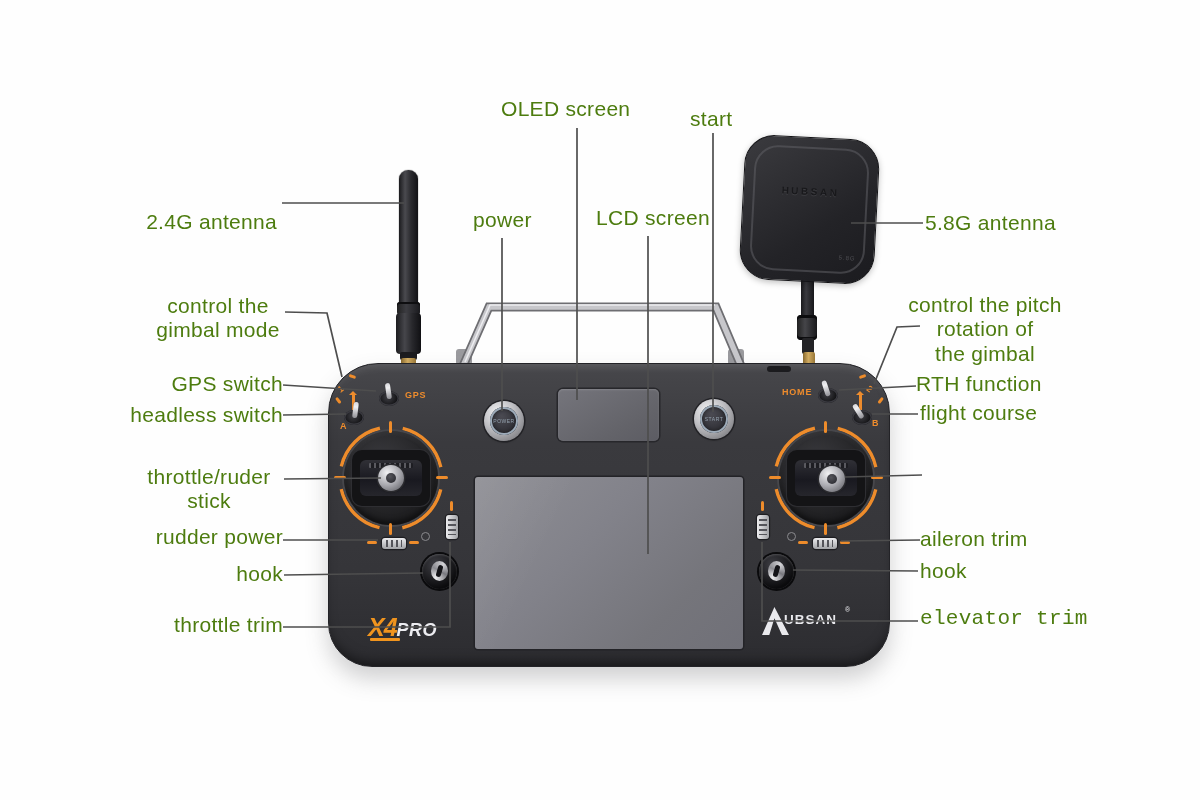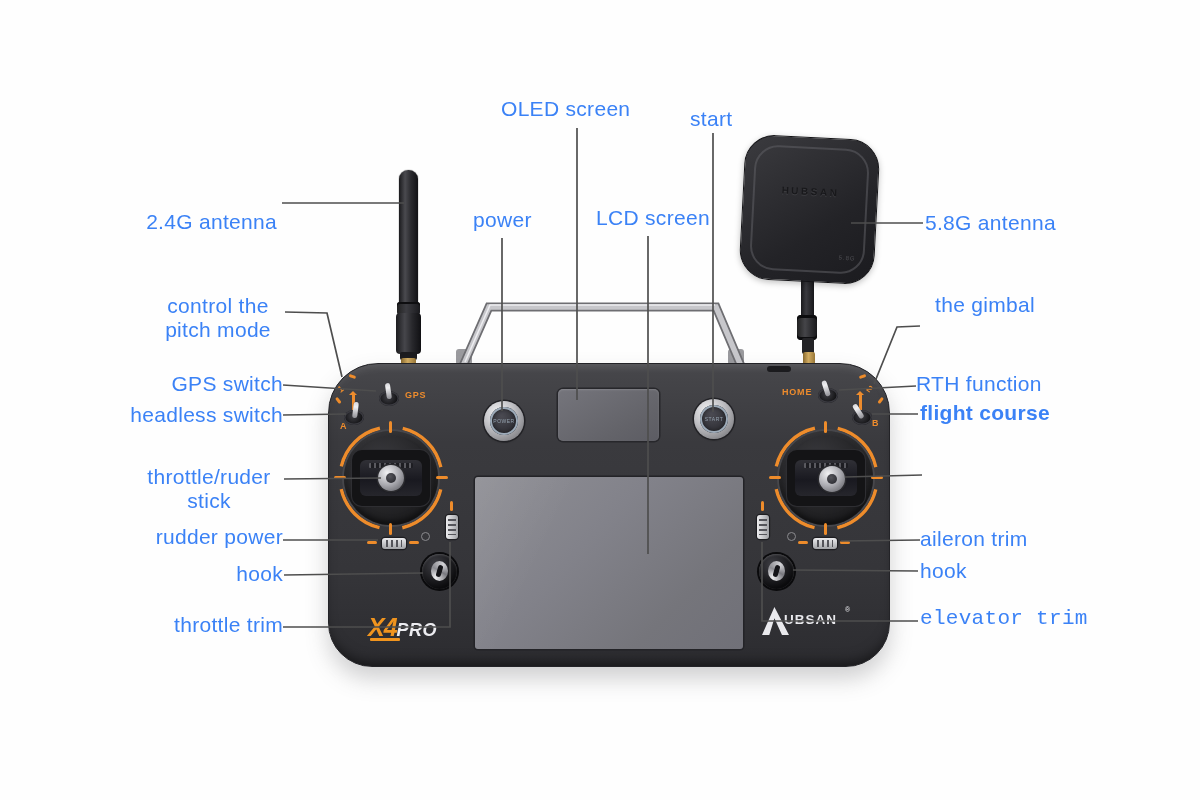--- a/index.html
+++ b/index.html
@@ -1,21 +1,21 @@
 <!DOCTYPE html>
 <html><head>
 <meta charset="utf-8">
 <style>
   html,body{margin:0;padding:0;background:#fff;}
   .scene{position:relative;width:1200px;height:800px;background:#fefefe;overflow:hidden;
          font-family:"Liberation Sans",sans-serif;}
   .abs{position:absolute;}
 
   
-  .lbl{position:absolute;color:#3b82f6;font-size:21px;line-height:1.16;letter-spacing:.3px;white-space:nowrap;}
+  .lbl{position:absolute;color:#4d7c0f;font-size:21px;line-height:1.16;letter-spacing:.3px;white-space:nowrap;}
   .lbl.c{text-align:center;white-space:normal;}
   .lbl.r{text-align:right;}
 
   
   .body{position:absolute;left:328px;top:363px;width:560px;height:302px;
         border-radius:50px 50px 44px 44px;
         background:linear-gradient(180deg,#47474b,#3a3a3e 26%,#353539 68%,#2c2c30);
         border:1px solid #232327;
         box-shadow:inset 0 10px 10px -8px rgba(255,255,255,.14),
                    inset 0 -9px 14px -7px rgba(0,0,0,.6),
@@ -310,34 +310,36 @@
 
   <div class="lbl" style="left:501px;top:97px;">OLED screen</div>
   <div class="lbl" style="left:690px;top:107px;">start</div>
   <div class="lbl" style="left:473px;top:208px;">power</div>
   <div class="lbl" style="left:596px;top:206px;">LCD screen</div>
   <div class="lbl r" style="right:923px;top:190px;margin-top:20px;">2.4G antenna</div>
   <div class="lbl" style="left:925px;top:211px;">5.8G antenna</div>
 
   <div class="lbl c" style="left:150px;top:294px;width:136px;">
     <div>control the</div>
-    <div>pitch mode</div>
+    <div>gimbal mode</div>
   </div>
   <div class="lbl r" style="right:917px;top:372px;">GPS switch</div>
   <div class="lbl r" style="right:917px;top:403px;">headless switch</div>
   <div class="lbl c" style="left:133px;top:465px;width:152px;">
     <div>throttle/ruder</div>
     <div>stick</div>
   </div>
   <div class="lbl r" style="right:917px;top:525px;">rudder power</div>
   <div class="lbl r" style="right:917px;top:562px;">hook</div>
   <div class="lbl r" style="right:917px;top:613px;">throttle trim</div>
 
   <div class="lbl c" style="left:897px;top:293px;width:176px;">
+    <div>control the pitch</div>
+    <div>rotation of</div>
     <div>the gimbal</div>
   </div>
   <div class="lbl" style="left:916px;top:372px;">RTH function</div>
-  <div class="lbl" style="left:920px;top:401px;font-weight:bold;">flight course</div>
+  <div class="lbl" style="left:920px;top:401px;">flight course</div>
   <div class="lbl" style="left:920px;top:527px;">aileron trim</div>
   <div class="lbl" style="left:920px;top:559px;">hook</div>
   <div class="lbl" style="left:920px;top:607px;font-family:Liberation Mono, monospace;">elevator trim</div>
 
 </div>
 
 </body></html>

